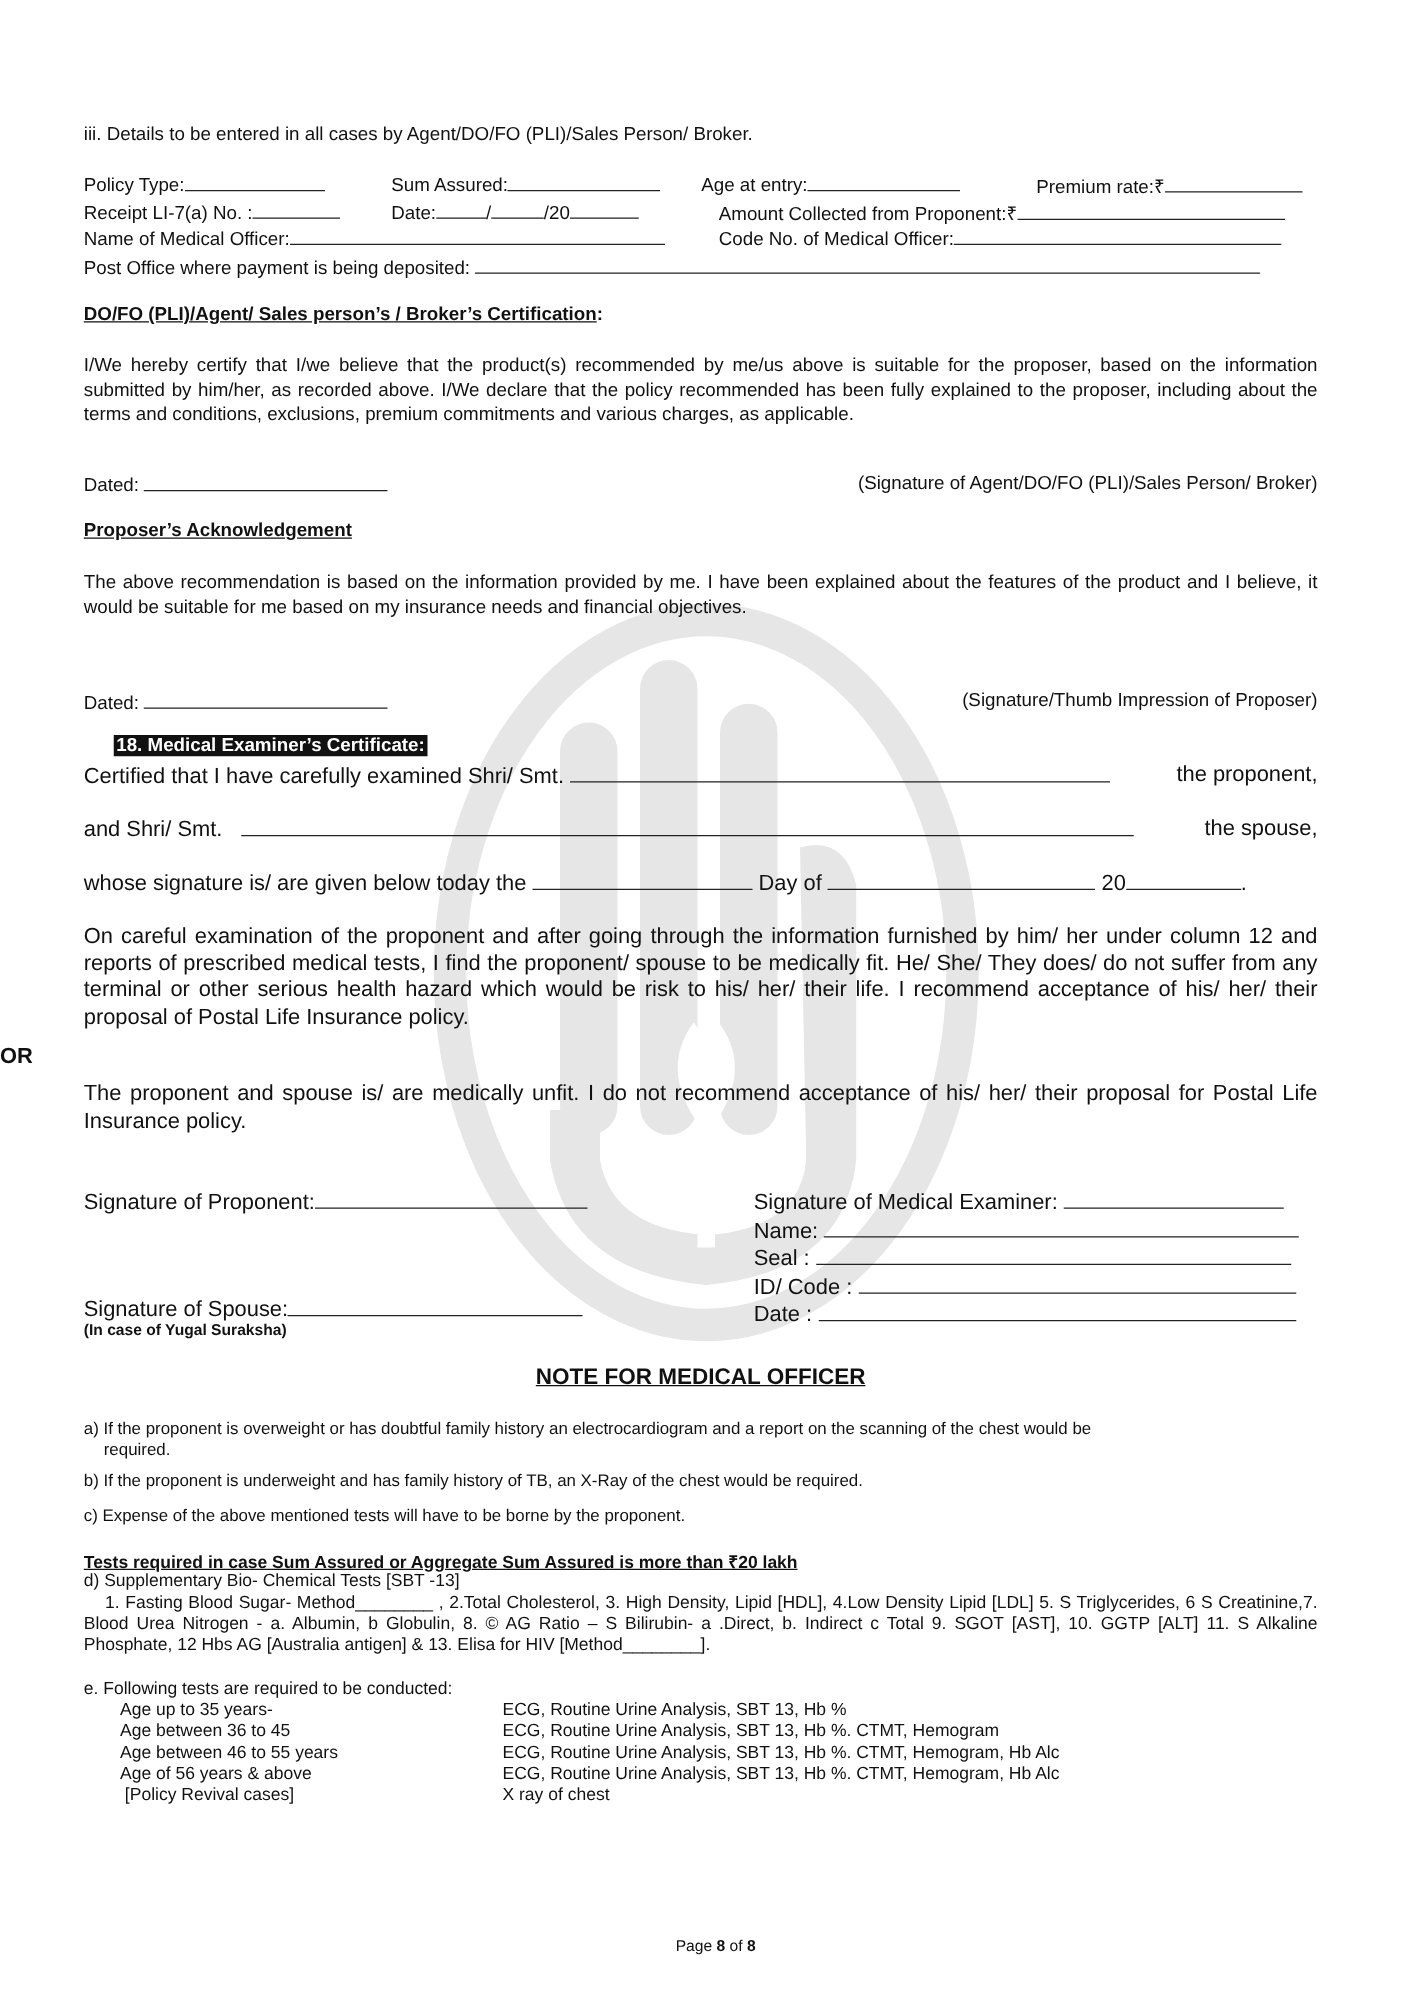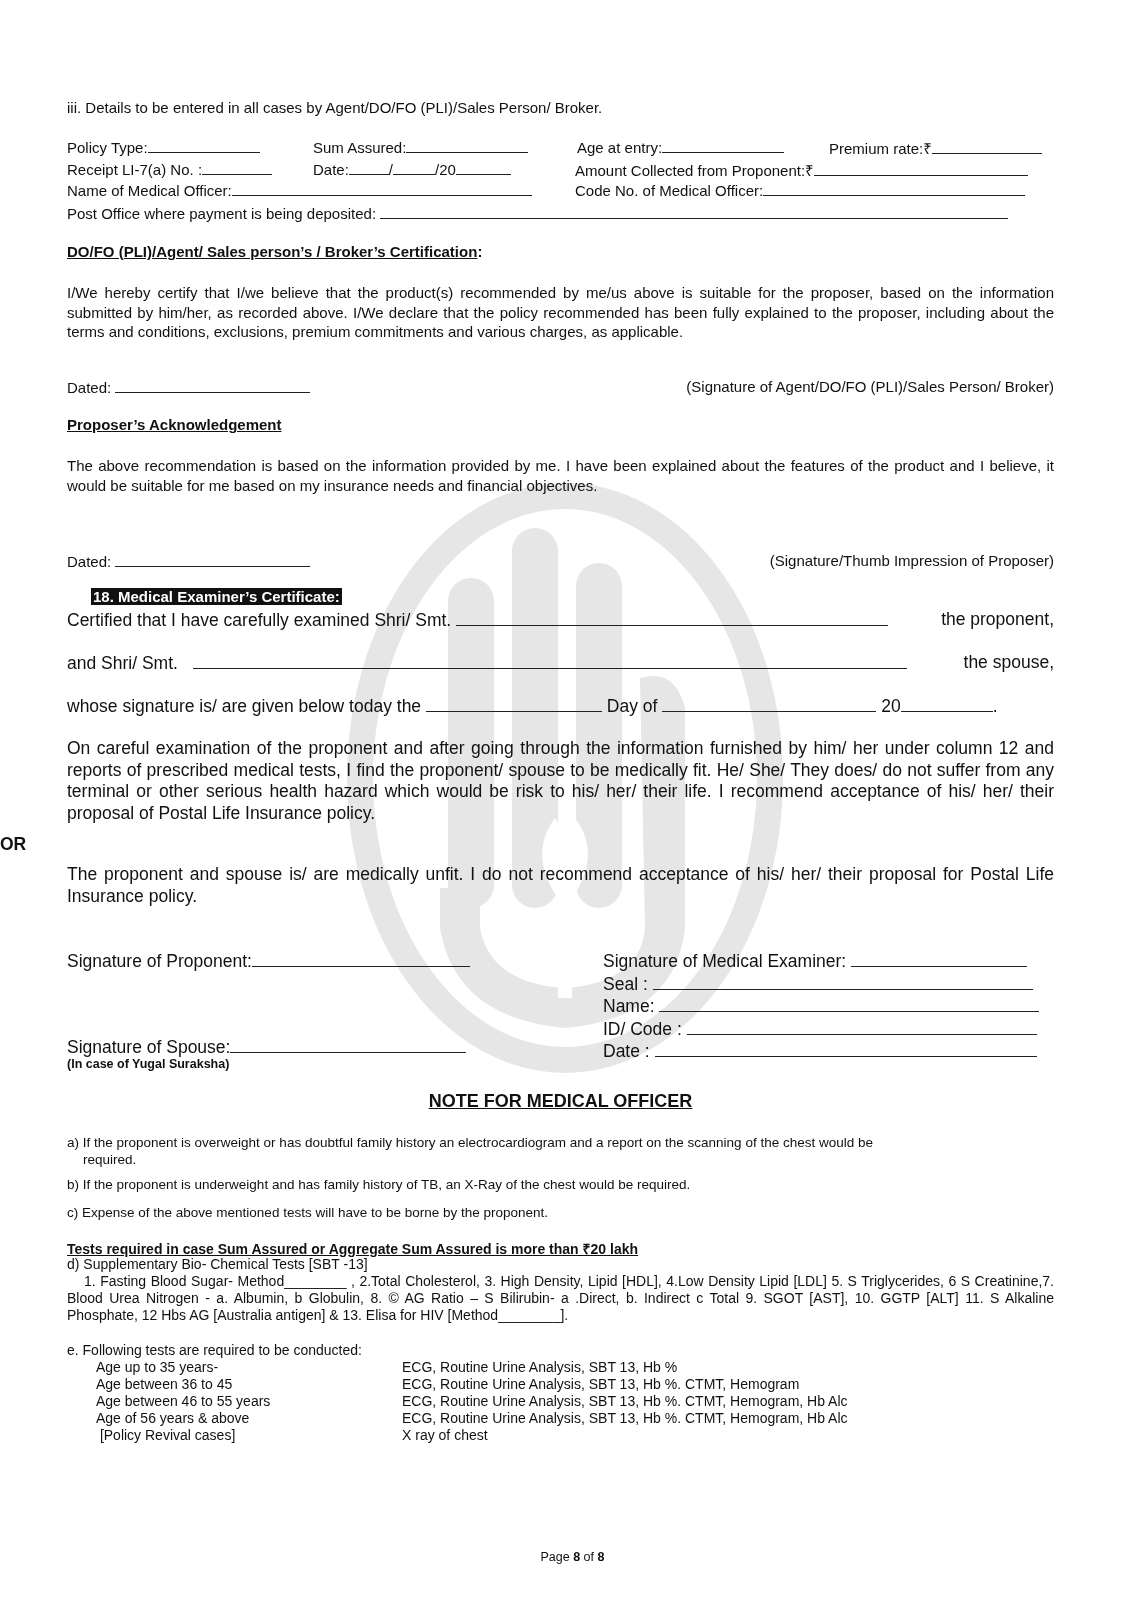--- a/index.html
+++ b/index.html
@@ -38,21 +38,21 @@
 </div>
 
 <div class="abs f15" style="left:67px; top:99px;">iii. Details to be entered in all cases by Agent/DO/FO (PLI)/Sales Person/ Broker.</div>
 
 <div class="abs f15" style="left:67px; top:138px;">
   <span>Policy Type:</span><span class="ul" style="width:112px"></span>
 </div>
 <div class="abs f15" style="left:313px; top:138px;">
   <span>Sum Assured:</span><span class="ul" style="width:122px"></span>
 </div>
-<div class="abs f15" style="left:577px; top:138px;">
+<div class="abs f15" style="left:561px; top:138px;">
   <span>Age at entry:</span><span class="ul" style="width:122px"></span>
 </div>
 <div class="abs f15" style="left:829px; top:138px;">
   <span>Premium rate:₹</span><span class="ul" style="width:110px"></span>
 </div>
 
 <div class="abs f15" style="left:67px; top:160px;">
   <span>Receipt LI-7(a) No. :</span><span class="ul" style="width:70px"></span>
 </div>
 <div class="abs f15" style="left:313px; top:160px;">
@@ -128,22 +128,22 @@
   <span>Signature of Proponent:</span><span class="ul17" style="width:218px"></span>
 </div>
 
 <div class="abs f17" style="left:67px; top:1036px;">
   <span>Signature of Spouse:</span><span class="ul17" style="width:236px"></span>
 </div>
 <div class="abs bold" style="left:67px; top:1057px; font-size:12.5px;">(In case of Yugal Suraksha)</div>
 
 <div class="abs f17" style="left:603px; top:950px; line-height:21.5px;">
   <div><span>Signature of Medical Examiner:</span> <span class="ul17" style="width:176px"></span></div>
+  <div><span>Name:</span> <span class="ul17" style="width:380px"></span></div>
   <div><span>Seal  :</span> <span class="ul17" style="width:380px"></span></div>
-  <div><span>Name:</span> <span class="ul17" style="width:380px"></span></div>
   <div><span>ID/ Code :</span> <span class="ul17" style="width:350px"></span></div>
   <div><span>Date  :</span> <span class="ul17" style="width:382px"></span></div>
 </div>
 
 <div class="abs bold u" style="left:0; width:1121px; text-align:center; top:1091px; font-size:18px;">NOTE FOR MEDICAL OFFICER</div>
 
 <div class="abs f13" style="left:67px; top:1134px; line-height:17px;">
   <div>a) If the proponent is overweight or has doubtful family history an electrocardiogram and a report on the scanning of the chest would be</div>
   <div style="padding-left:16px;">required.</div>
 </div>

